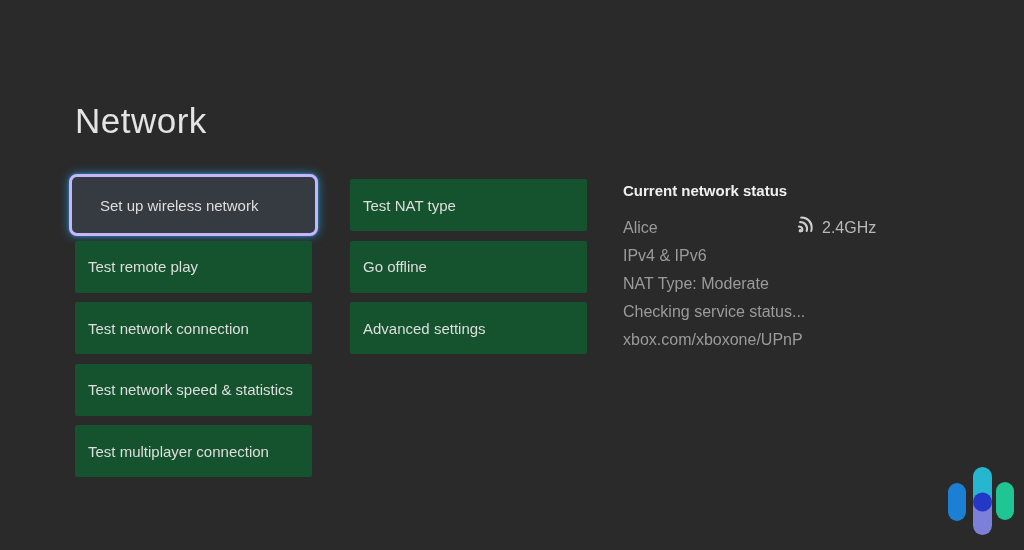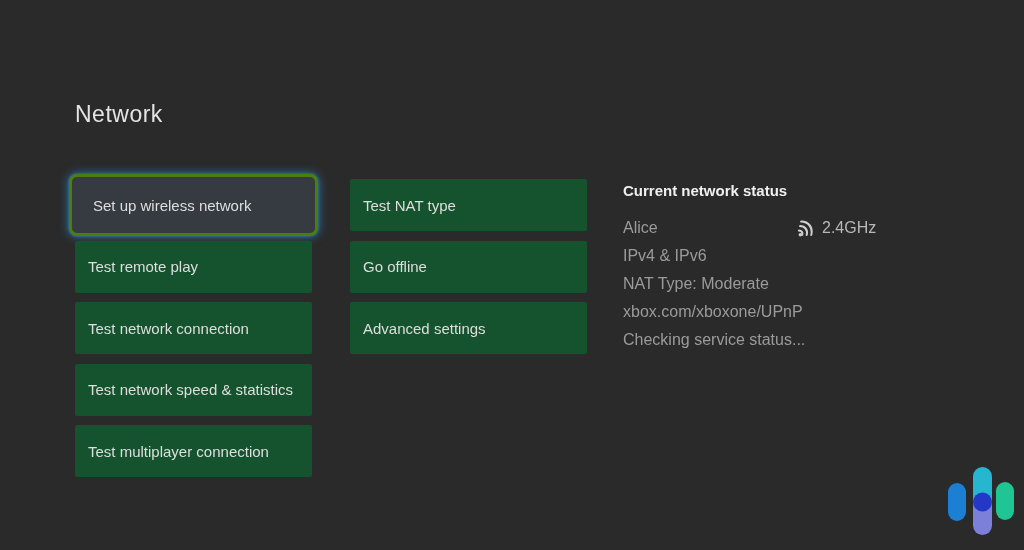--- a/index.html
+++ b/index.html
@@ -7,21 +7,21 @@
   body {
     background:#2a2a2b;
     font-family:"Liberation Sans", sans-serif;
     position:relative;
     color:#dcdcdc;
   }
   .screen { position:absolute; inset:0; }
 
   .page-title {
     position:absolute; left:75px; top:101px;
-    font-size:23px; font-weight:300; letter-spacing:.5px;
+    font-size:35px; font-weight:300; letter-spacing:.5px;
     color:#e4e4e4;
   }
 
   .menu-col {
     position:absolute; top:179px;
     display:flex; flex-direction:column; gap:9.5px;
     width:237px;
   }
   .col-1 { left:75px; }
   .col-2 { left:350px; }
@@ -32,41 +32,41 @@
     display:flex; align-items:center;
     padding-left:13px;
     font-size:15px; color:#dedede;
     border-radius:2px;
     cursor:pointer;
   }
   .menu-btn.selected {
     height:62px; width:249px;
     margin:-5px -6px;
     background:#363b41;
-    border:3px solid #4d7c0f;
+    border:3px solid #c4b5fd;
     border-radius:8px;
     box-shadow:0 0 10px 1px rgba(47,150,211,.6), 0 0 3px rgba(47,150,211,.8);
-    padding-left:21px;
+    padding-left:28px;
   }
 
   .status-panel {
     position:absolute; left:623px; top:182px; width:260px;
   }
   .status-heading {
     font-size:15px; font-weight:700; color:#f0f0f0;
     margin-bottom:15px;
   }
   .status-line {
     font-size:16px; color:#9b9b9b;
     height:28px; line-height:28px;
     position:relative;
   }
   .band-group {
     position:absolute; left:170px; top:0;
-    display:flex; align-items:center; gap:6px;
+    display:flex; gap:6px;
     color:#b8b8b8;
   }
   .wifi-icon-svg { display:block; }
 
   .brand-logo { position:absolute; left:945px; top:464px; }
 </style>
 </head>
 <body>
 
 <div class="screen">
@@ -116,22 +116,22 @@
             <path d="M2,3.5 A13.5,13.5 0 0 1 15.5,17"></path>
           </g>
           <circle cx="7.3" cy="16.8" r="1.7" fill="#cfcfcf"></circle>
         </svg>
         <span>2.4GHz</span>
       </span>
     </div>
 
     <div class="status-line">IPv4 &amp; IPv6</div>
     <div class="status-line">NAT Type: Moderate</div>
+    <div class="status-line">Checking service status...</div>
     <div class="status-line">xbox.com/xboxone/UPnP</div>
-    <div class="status-line">Checking service status...</div>
   </div>
 
   <svg class="brand-logo" width="72" height="74" viewBox="0 0 72 74">
     <rect x="3" y="19" width="18" height="38" rx="9" fill="#1b7fd3"></rect>
     <rect x="28" y="28" width="19" height="43" rx="9.5" fill="#7c80d8"></rect>
     <rect x="28" y="3" width="19" height="41" rx="9.5" fill="#27b6d0"></rect>
     <circle cx="37.5" cy="38" r="9.5" fill="#2438c8"></circle>
     <rect x="51" y="18" width="18" height="38" rx="9" fill="#1fc592"></rect>
   </svg>
 

